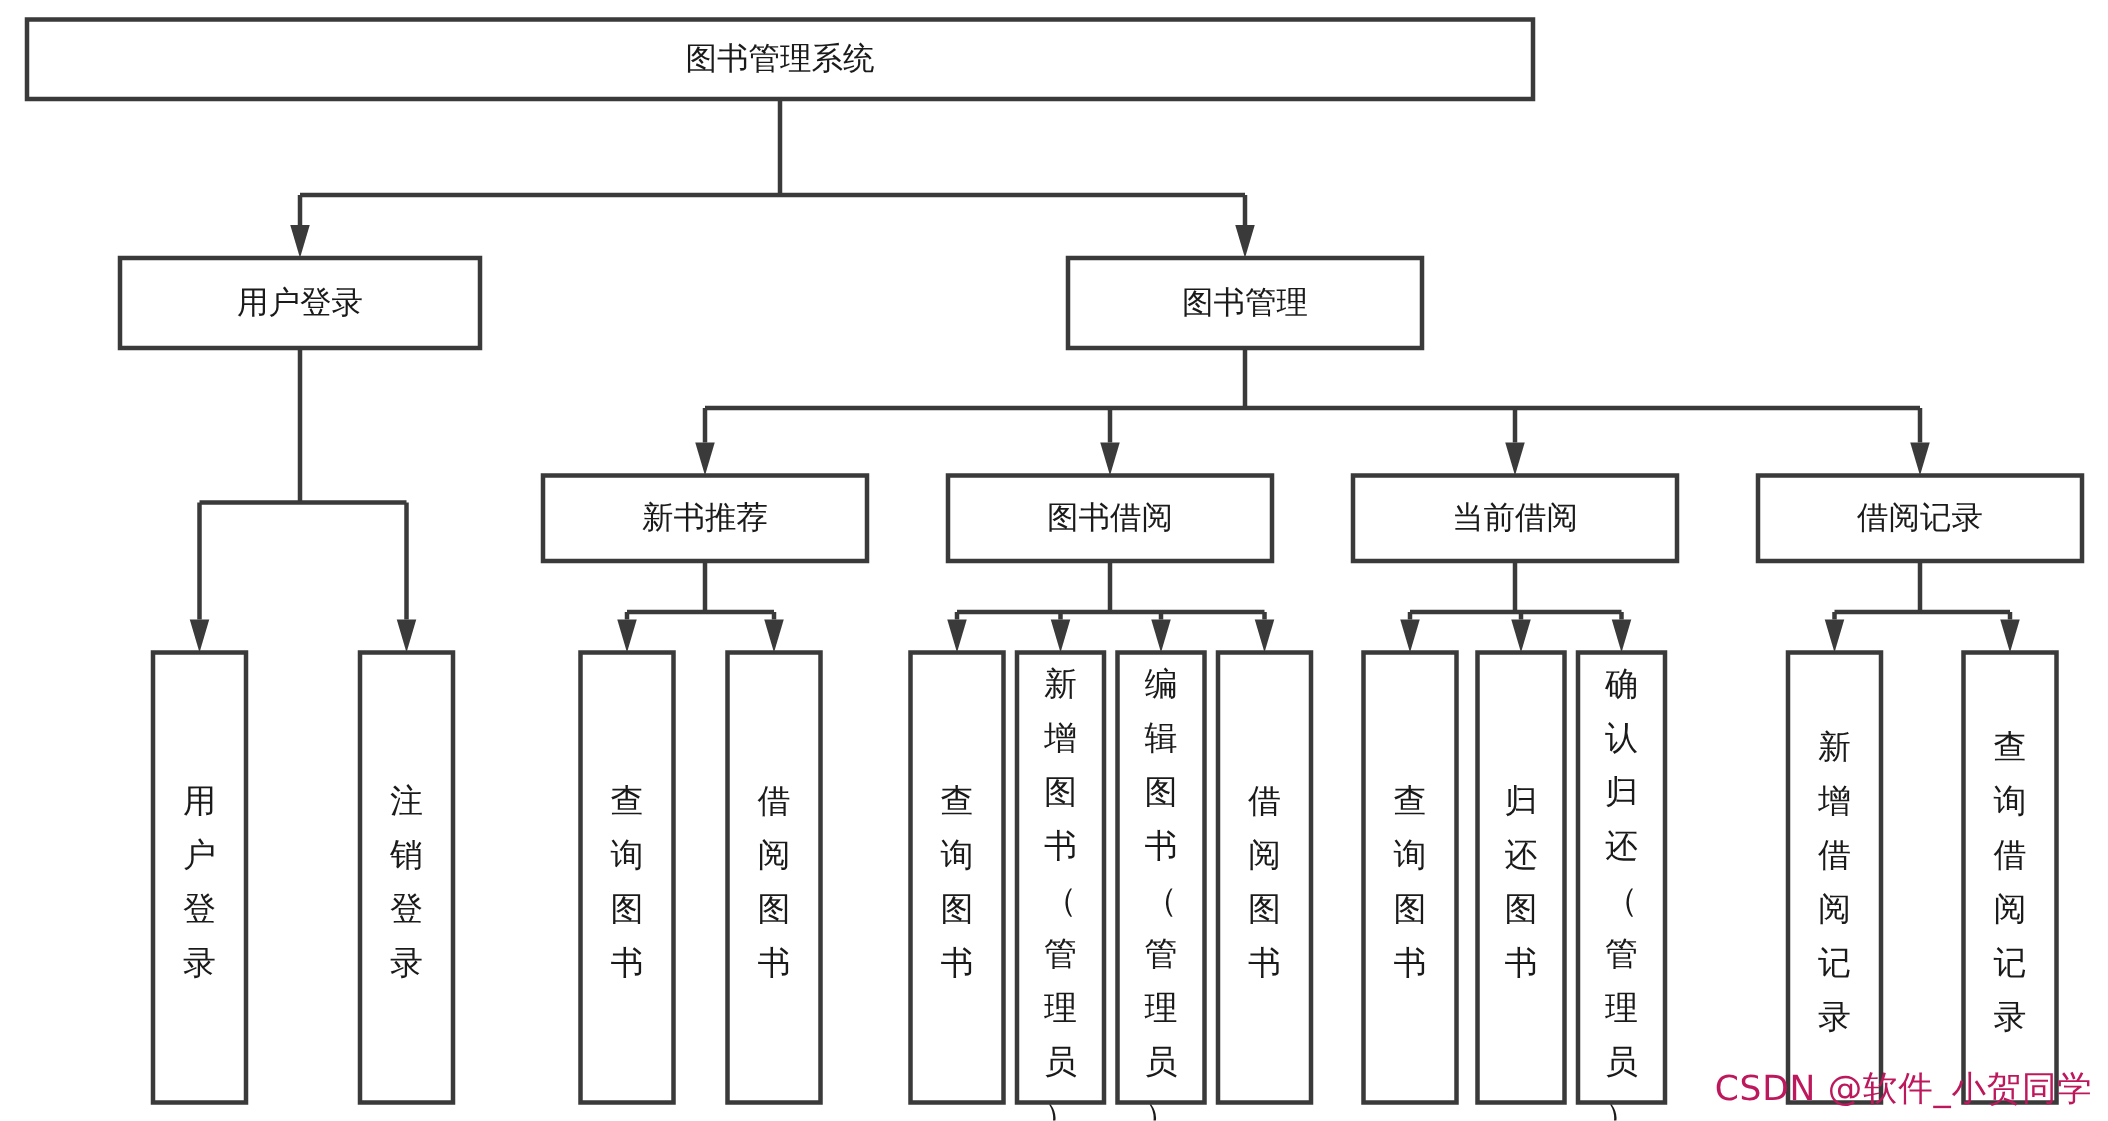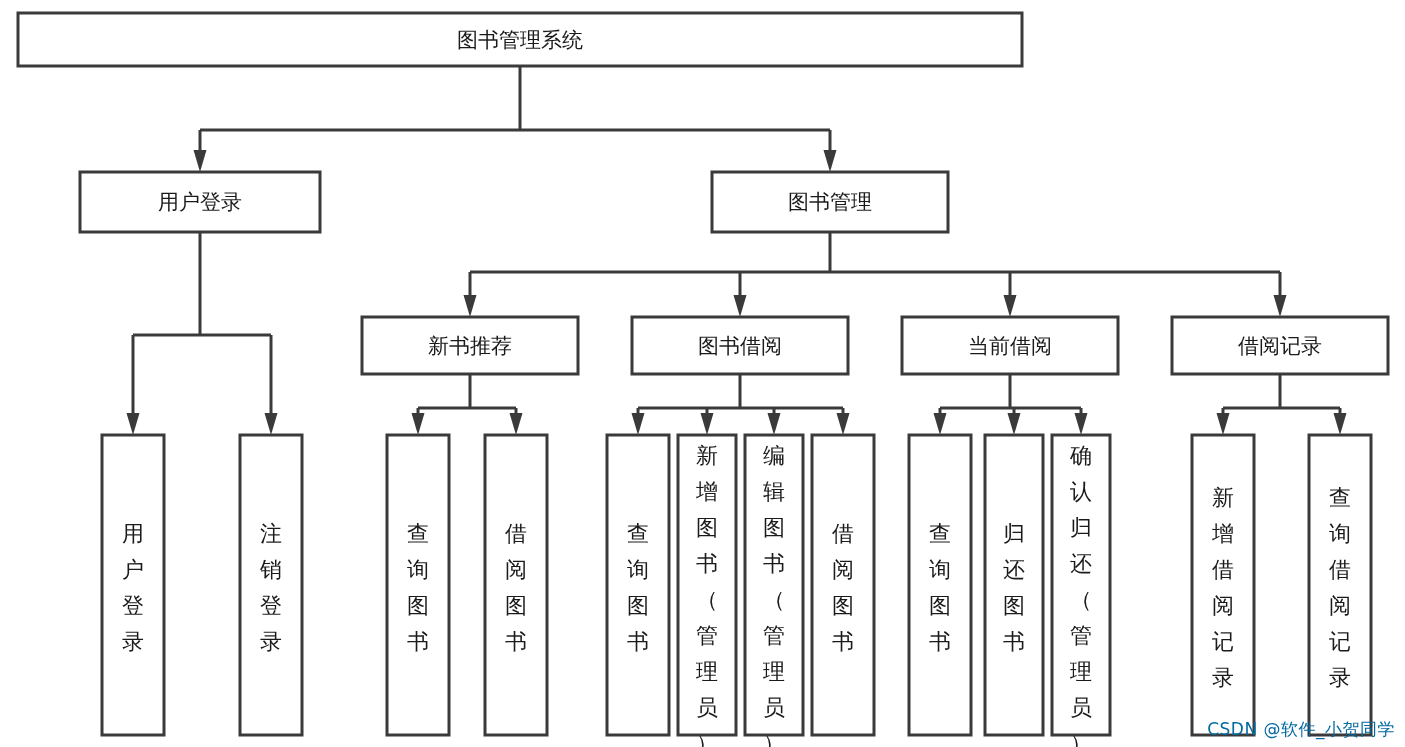--- a/index.html
+++ b/index.html
@@ -54,22 +54,22 @@
   }
   .arrow-head {
     fill: #3a3a3a;
     stroke: none;
   }
   .watermark {
     position: absolute;
     right: 10px;
     bottom: 6px;
     font-family: "DejaVu Sans", "Liberation Sans", sans-serif;
-    font-size: 17px;
-    color: #0369a1;
+    font-size: 23px;
+    color: #be185d;
     white-space: nowrap;
     letter-spacing: 0.5px;
     pointer-events: none;
   }
 </style>
 </head>
 <body>
 
 <div id="diagram-root">
   <svg id="chart-svg" viewBox="0 0 1405 747" xmlns="http://www.w3.org/2000/svg">

